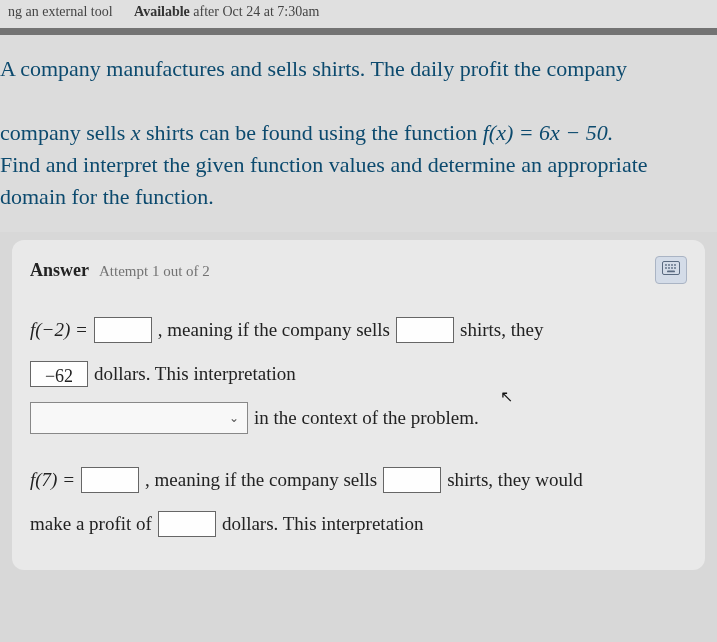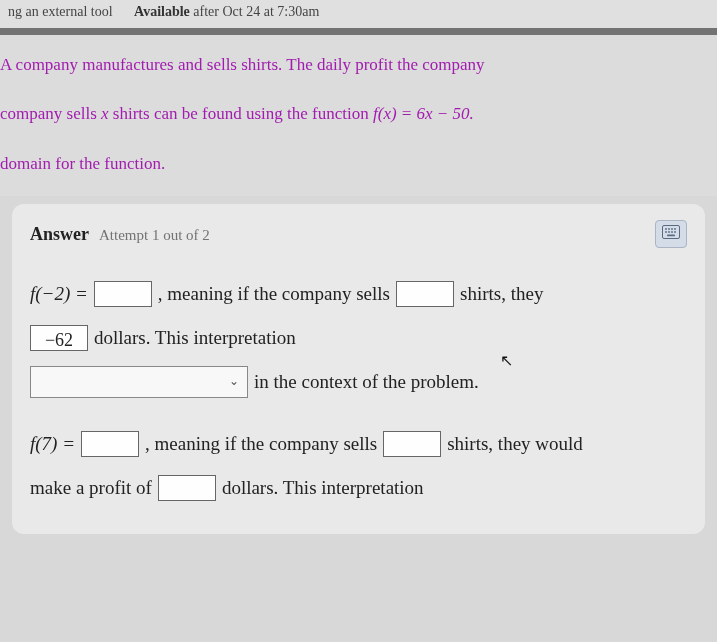--- a/index.html
+++ b/index.html
@@ -27,23 +27,23 @@
     .top-bar .available-label {
       font-weight: bold;
       margin-left: 18px;
       color: #333;
     }
     .top-bar .available-time {
       color: #444;
     }
     .problem-text {
       padding: 18px 10px 20px 0;
-      font-size: 17px;
+      font-size: 22px;
       line-height: 1.45;
-      color: #a21caf;
+      color: #0c4a6e;
       background: #dcdcdc;
     }
     .problem-text .math {
       font-style: italic;
       font-family: 'Times New Roman', serif;
     }
     .answer-panel {
       margin: 8px 12px 0 12px;
       background: #e9e9e9;
       padding: 16px 18px 22px 18px;
@@ -148,21 +148,21 @@
 <div class="top-bar">
   <span class="tool-text">ng  an external tool</span>
   <span class="available-label">Available</span>
   <span class="available-time">after Oct 24 at 7:30am</span>
 </div>
 
 <div class="problem-text">
   <span>A company manufactures and sells shirts. The daily profit the company</span><br>
   <br>
   <span>company sells </span><span class="math">x</span><span> shirts can be found using the function </span><span class="math">f(x) = 6x − 50.</span><br>
-  <br>
+  <span>Find and interpret the given function values and determine an appropriate</span><br>
   <span>domain for the function.</span>
 </div>
 
 <div class="answer-panel">
   <div class="answer-header">
     <div class="label-wrap">
       <span class="answer-label">Answer</span>
       <span class="attempt">Attempt 1 out of 2</span>
     </div>
     <div class="calc-button">

